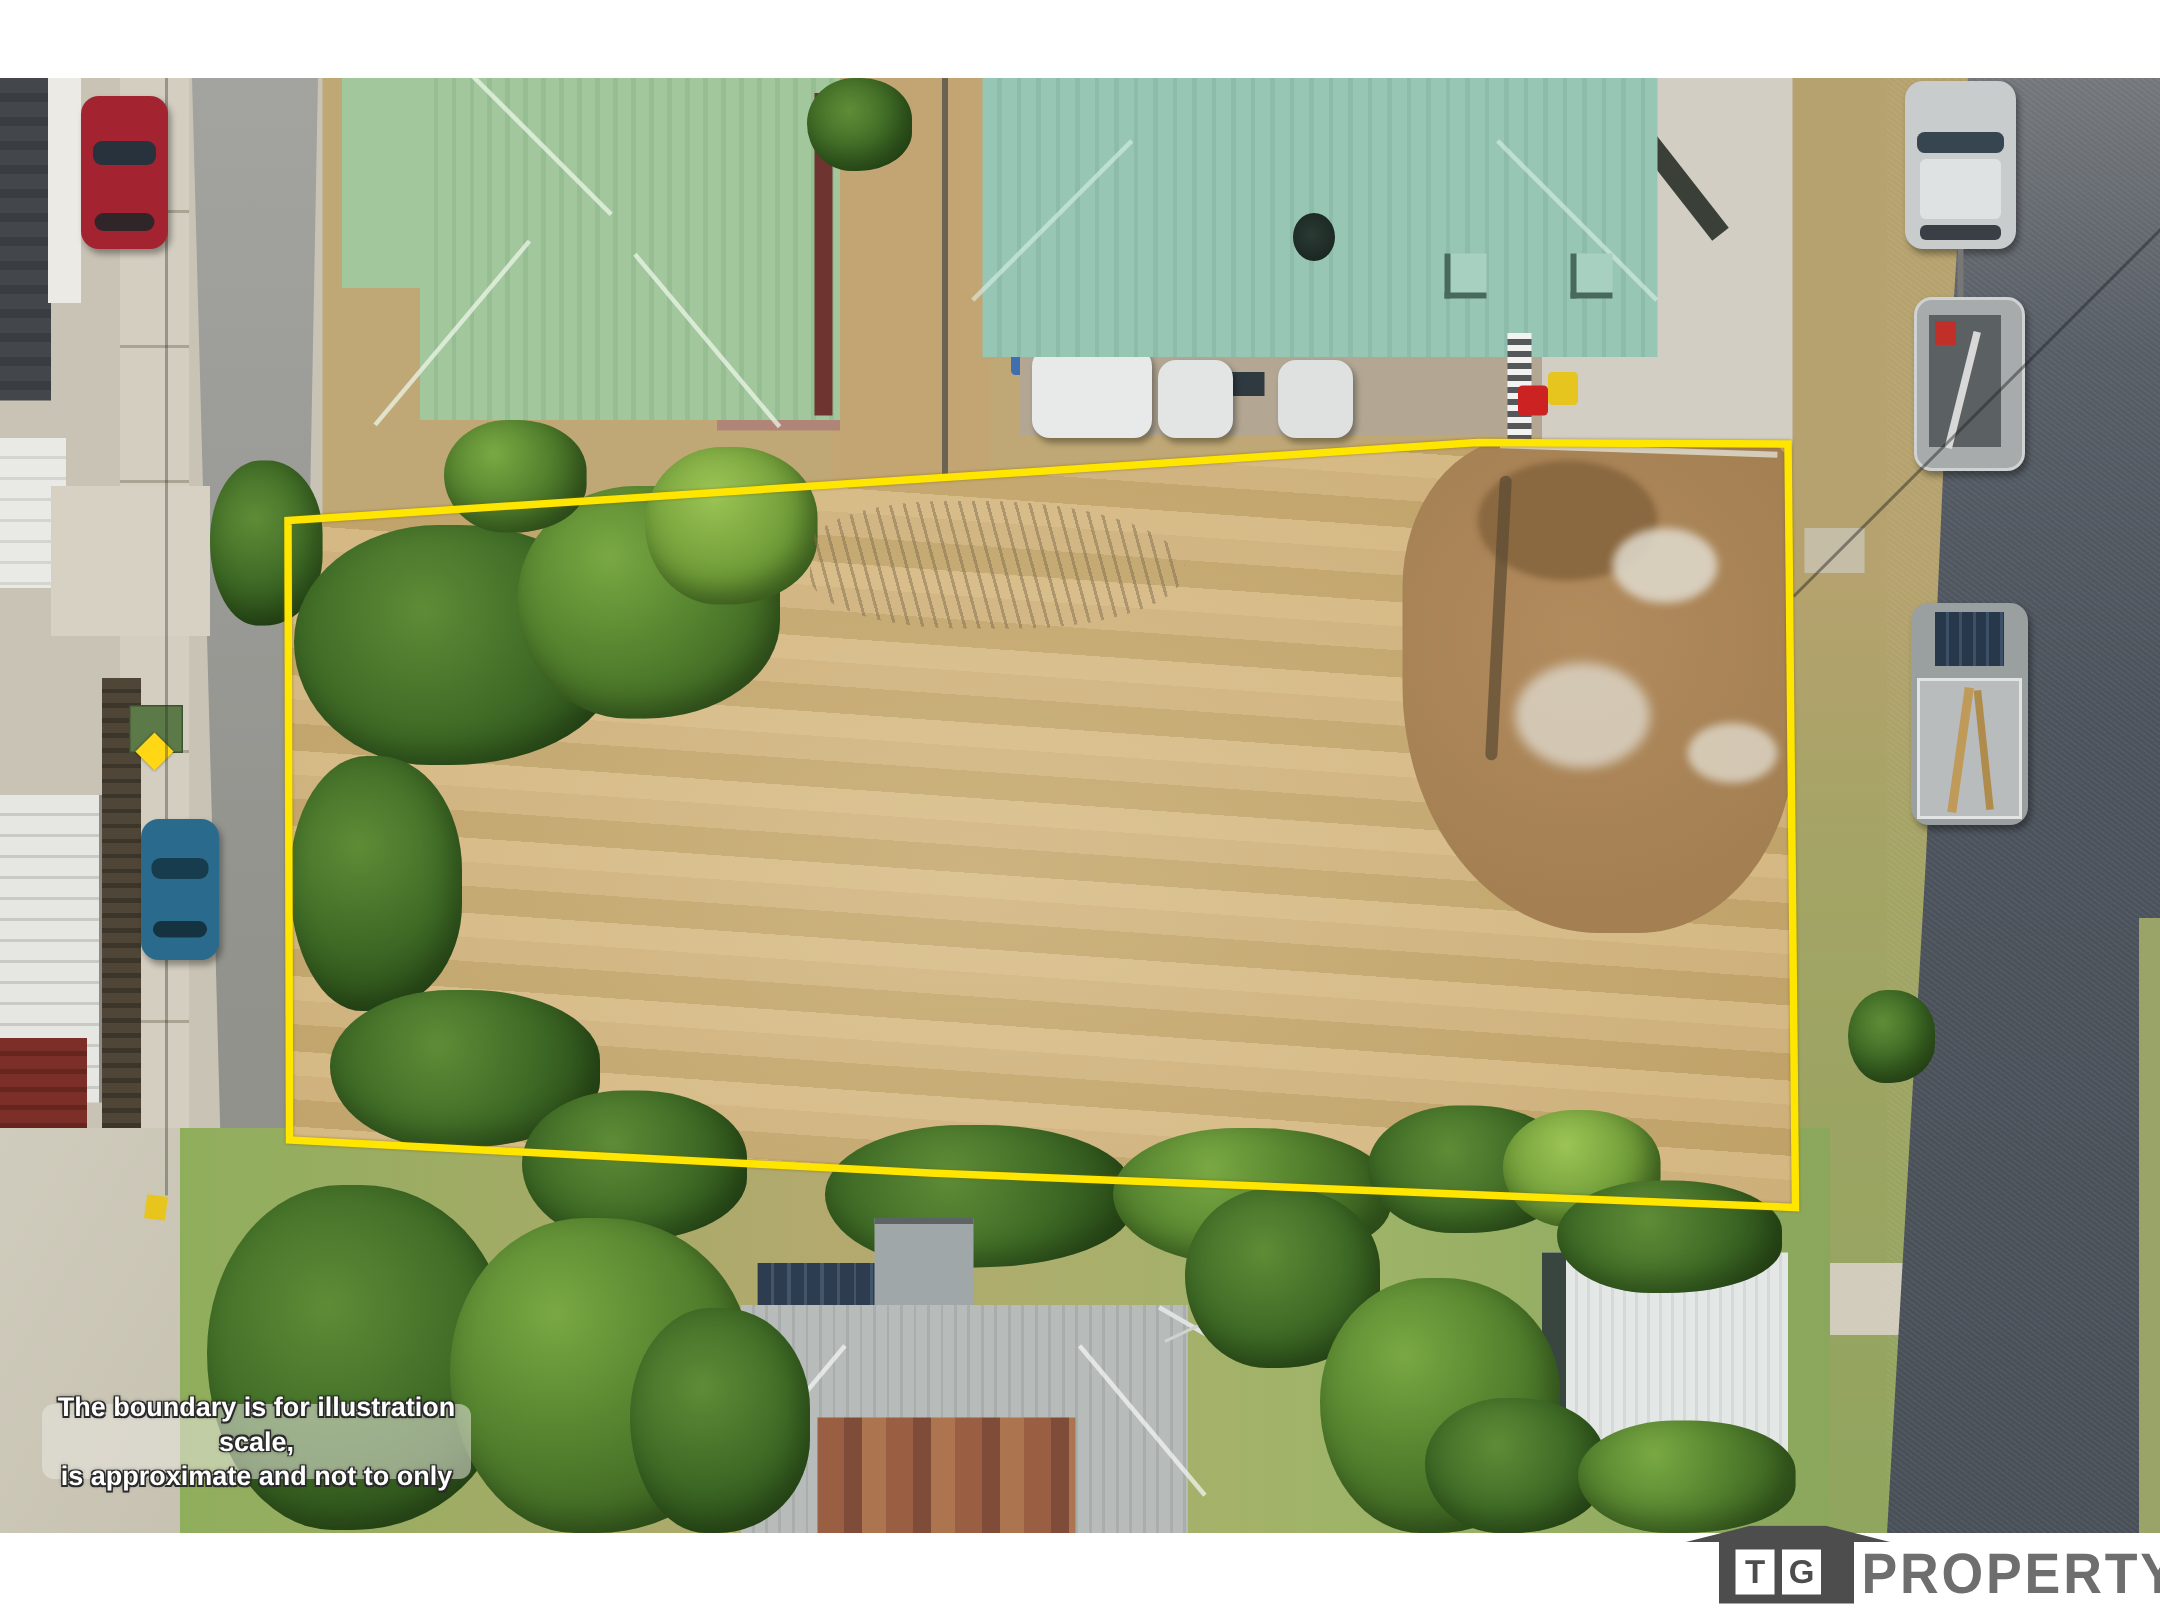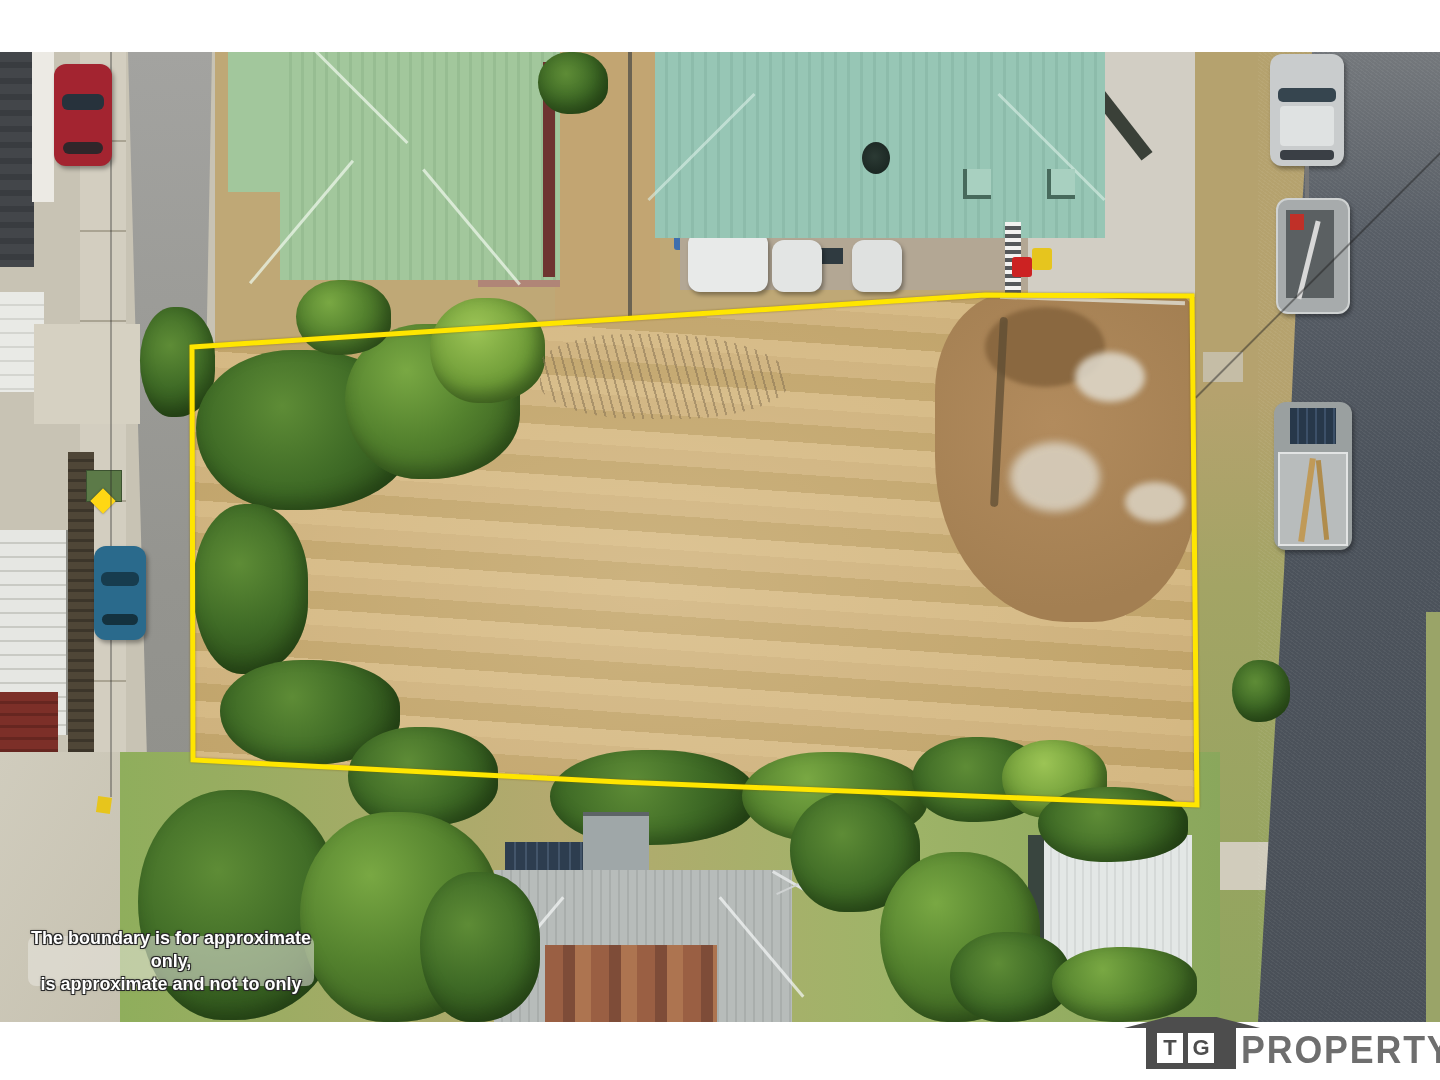--- a/index.html
+++ b/index.html
@@ -168,21 +168,21 @@
     <div class="tree dark" style="left:950px;top:880px;width:120px;height:90px;"></div>
     <div class="tree dark" style="left:1038px;top:735px;width:150px;height:75px;"></div>
     <div class="tree" style="left:1052px;top:895px;width:145px;height:75px;"></div>
     <div class="tree dark" style="left:1232px;top:608px;width:58px;height:62px;"></div>
 
     <svg width="1440" height="970" viewBox="0 0 1440 970" style="position:absolute;left:0;top:0;">
       <polygon points="192,295 985,243 1192,244 1197,753 620,730 193,708" fill="none" stroke="#ffe600" stroke-width="5" stroke-linejoin="miter" style="filter:drop-shadow(0 0 1px rgba(120,90,0,.6));"></polygon>
     </svg>
 
     <div id="disclaimer" class="abs">
-      <div>The boundary is for approximate only,</div>
+      <div>The boundary is for illustration scale,</div>
       <div>is approximate and not to only</div>
     </div>
   </div>
 
   <div id="tg-roof" class="abs"></div>
   <div id="tg-body" class="abs">
     <div class="tg-sq" style="left:11px;">T</div>
     <div class="tg-sq" style="left:42px;">G</div>
   </div>
   <div id="tg-property" class="abs">PROPERTY</div>

